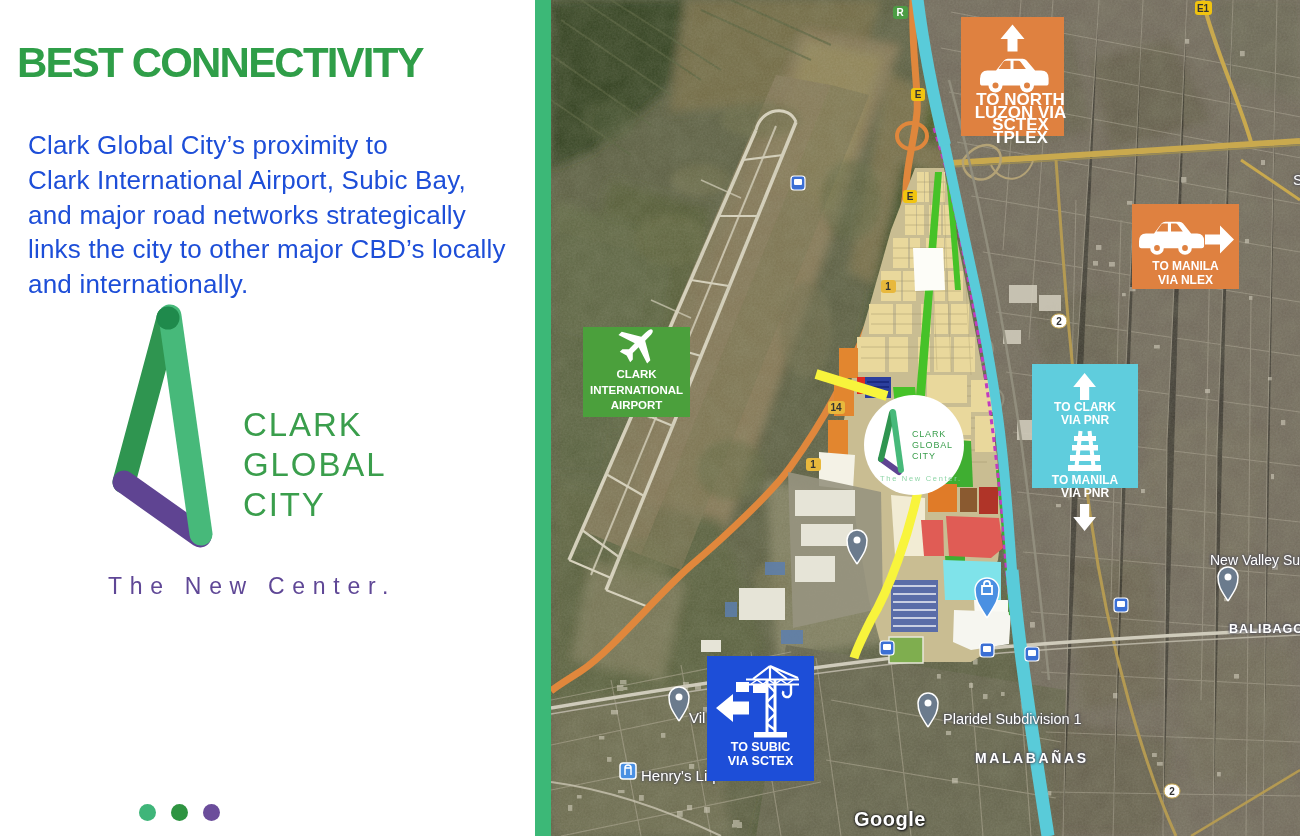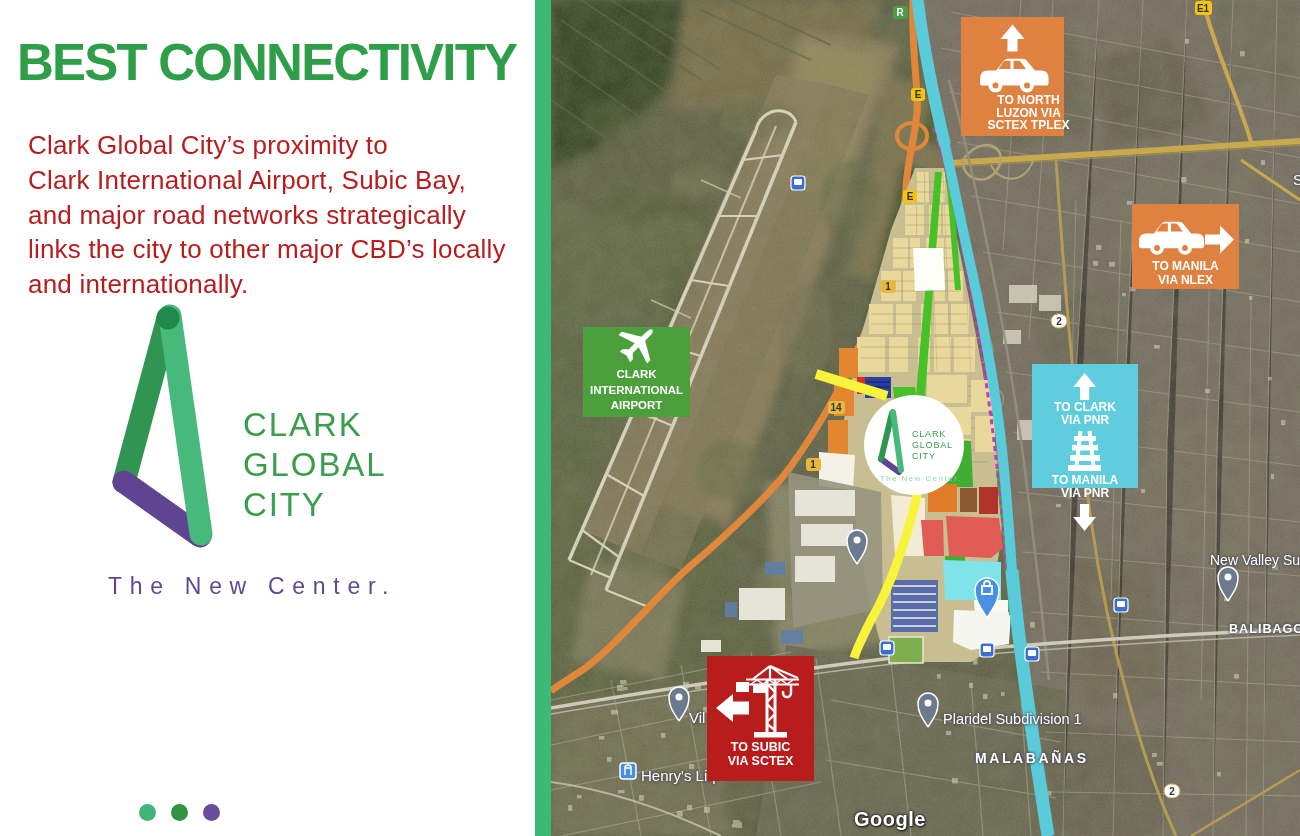--- a/index.html
+++ b/index.html
@@ -1,23 +1,23 @@
 <!DOCTYPE html>
 <html><head>
 <meta charset="utf-8">
 <style>
   html,body{margin:0;padding:0;}
   body{width:1300px;height:836px;overflow:hidden;background:#fff;font-family:"Liberation Sans",sans-serif;}
   .page{position:relative;width:1300px;height:836px;}
   .abs{position:absolute;}
   .left{position:absolute;left:0;top:0;width:535px;height:836px;background:#fff;}
-  .head{margin:0;position:absolute;left:17px;top:41px;font-size:51px;line-height:44.3px;font-weight:800;color:#2f9e48;}
+  .head{margin:0;position:absolute;left:17px;top:41px;font-size:42px;line-height:44.3px;font-weight:800;color:#2f9e48;}
   .head .l1{letter-spacing:-1.8px;}
   .head .l2{letter-spacing:-0.85px;}
-  .para{position:absolute;left:28px;top:128px;width:510px;font-size:26px;line-height:34.8px;color:#b91c1c;letter-spacing:0.2px;}
+  .para{position:absolute;left:28px;top:128px;width:510px;font-size:26px;line-height:34.8px;color:#1d4ed8;letter-spacing:0.2px;}
   .tagline{position:absolute;left:108px;top:573px;font-size:23px;color:#5f4796;letter-spacing:7.7px;font-weight:400;}
   .dots{position:absolute;left:139px;top:804px;}
   .dot{display:inline-block;width:17px;height:17px;border-radius:50%;margin-right:15px;}
   .stripe{position:absolute;left:535px;top:0;width:16px;height:836px;background:#3cb877;}
   .map{position:absolute;left:551px;top:0;width:749px;height:836px;background:#74755a;overflow:hidden;}
   .badge{position:absolute;color:#fff;text-align:center;font-weight:bold;line-height:1.1;}
 </style>
 </head>
 <body>
 <div class="page">
@@ -549,21 +549,21 @@
               <circle cx="66" cy="85" r="7"></circle>
       </g>
       <g fill="#df8140">
         <circle cx="34.5" cy="85" r="3"></circle>
               <circle cx="66" cy="85" r="3"></circle>
         <path d="M37.5,68.5 l4.8,-7 q0.8,-1.2 2.4,-1.2 l4.8,0 l0,8.2 z"></path>
         <path d="M52.5,68.5 l0,-8.2 l4.8,0 q1.6,0 2.4,1.2 l5.2,7 z"></path>
       </g>
       </g>
     </svg>
-    <div style="position:absolute;left:16px;top:77px;width:100%;font-size:12px;line-height:12.5px;">TO NORTH<br>LUZON VIA<br>SCTEX TPLEX</div>
+    <div style="position:absolute;left:8px;top:77px;width:100%;font-size:17px;line-height:12.5px;">TO NORTH<br>LUZON VIA<br>SCTEX TPLEX</div>
   </div>
   
   <div class="badge" style="left:581px;top:204px;width:107px;height:85px;background:#df8140;">
     <svg width="107" height="85" viewBox="0 0 107 85">
 
       <g fill="#fff">
         <path d="M7,37.5 q0,-8 7,-8 l8,0 l7.5,-10 q1.5,-1.8 3.8,-1.8 l14,0 q2.3,0 3.8,1.8 l8,10 l6,0 q7,0 7,7.5 l0,4.6 q0,2.6 -2.6,2.6 l-60,0 q-2.5,0 -2.5,-2.6 z"></path>
         <circle cx="25" cy="44" r="6.8"></circle>
             <circle cx="53" cy="44" r="6.8"></circle>
       </g>
@@ -604,21 +604,21 @@
         <line x1="48.5" y1="67" x2="44" y2="107"></line>
         <line x1="57.5" y1="67" x2="62" y2="107"></line>
       </g>
 
       <path d="M52.6,167 L64,153 L57.2,153 L57.2,140 L48,140 L48,153 L41.2,153 Z" fill="#fff"></path>
     </svg>
     <div style="position:absolute;left:0;top:37px;width:100%;font-size:12px;line-height:13px;">TO CLARK<br>VIA PNR</div>
     <div style="position:absolute;left:0;top:110px;width:100%;font-size:12px;line-height:13px;">TO MANILA<br>VIA PNR</div>
   </div>
   
-  <div class="badge" style="left:156px;top:656px;width:107px;height:125px;background:#b91c1c;">
+  <div class="badge" style="left:156px;top:656px;width:107px;height:125px;background:#1d4ed8;">
     <svg width="107" height="125" viewBox="0 0 107 125">
 
       <path d="M9,52 L26,38 L26,45.5 L42,45.5 L42,58.5 L26,58.5 L26,66 Z" fill="#fff"></path>
 
       <g stroke="#fff" fill="none">
         <path d="M60,76 L60,24 M68,76 L68,24" stroke-width="3"></path>
         <path d="M60,68 L68,74 M68,58 L60,66 M60,48 L68,56 M68,38 L60,46 M60,28 L68,36" stroke-width="2.4"></path>
         <path d="M39,23.5 L92,23.5 M39,28.5 L92,28.5" stroke-width="2.2"></path>
         <path d="M44,28 L50,24 L56,28 L62,24 L68,28 L74,24 L80,28 L86,24" stroke-width="1.5"></path>
         <path d="M63,10 L63,23 M63,10 L46,23 M63,10 L80,23 M63,10 L91,22" stroke-width="2.2"></path>

